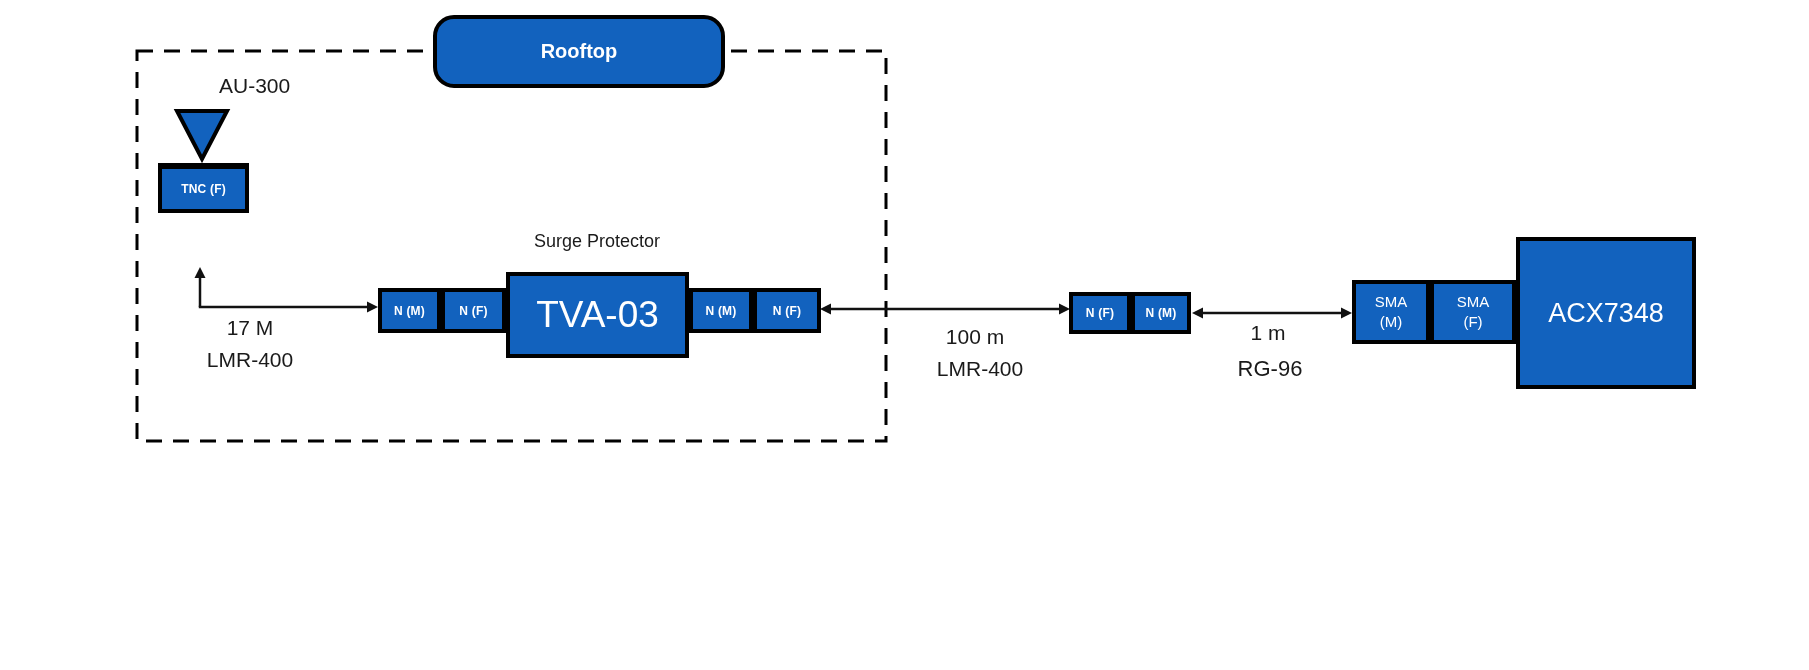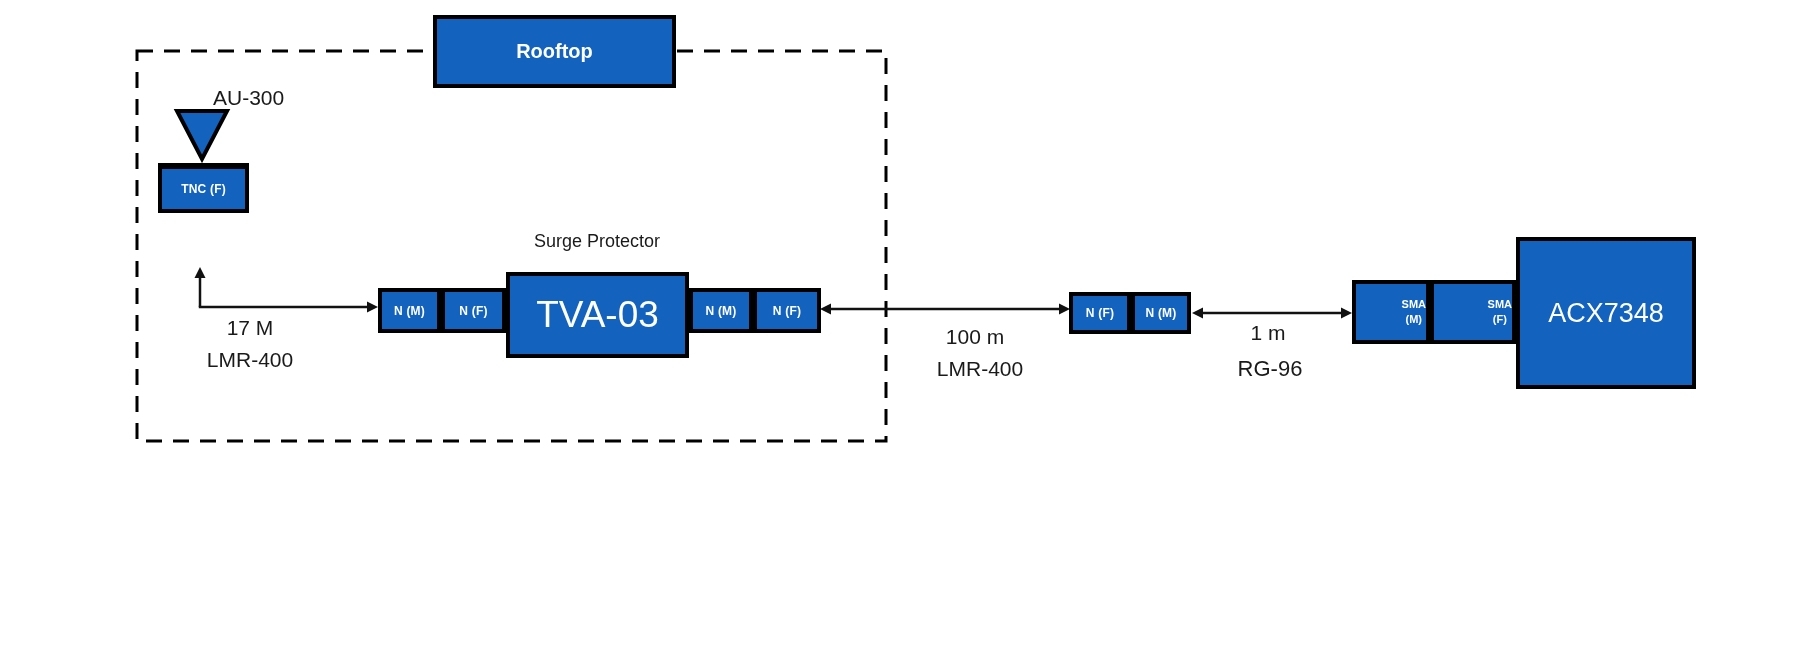--- a/index.html
+++ b/index.html
@@ -20,21 +20,21 @@
     box-sizing:border-box;
     background:var(--box-blue);
     border:4px solid #000000;
     color:#ffffff;
     display:flex;
     align-items:center;
     justify-content:center;
     text-align:center;
   }
   .conn{font-size:12px;font-weight:600;letter-spacing:0.2px;}
-  .conn2{font-size:11px;font-weight:700;line-height:1.35;justify-content:flex-end;}
+  .conn2{font-size:15px;font-weight:400;line-height:1.35;}
   .big{font-size:37px;font-weight:400;}
   .device-big{font-size:27px;font-weight:400;}
   .zone-title{font-size:20px;font-weight:600;}
   .lbl{
     position:absolute;
     color:#1a1a1a;
     font-size:21px;
     text-align:center;
     white-space:nowrap;
   }
@@ -58,25 +58,25 @@
 
     <line x1="829" y1="309" x2="1061" y2="309" stroke="var(--line-black)" stroke-width="2.5"></line>
     <polygon points="820,309 831,303.5 831,314.5" fill="var(--line-black)"></polygon>
     <polygon points="1070,309 1059,303.5 1059,314.5" fill="var(--line-black)"></polygon>
 
     <line x1="1201" y1="313" x2="1343" y2="313" stroke="var(--line-black)" stroke-width="2.5"></line>
     <polygon points="1192,313 1203,307.5 1203,318.5" fill="var(--line-black)"></polygon>
     <polygon points="1352,313 1341,307.5 1341,318.5" fill="var(--line-black)"></polygon>
   </svg>
 
-  <div class="box zone-title" style="left:433px;top:15px;width:243px;height:73px;">
+  <div class="box zone-title" style="left:433px;top:15px;width:292px;height:73px;border-radius:21px;">
     <span>Rooftop</span>
   </div>
 
-  <div class="lbl" style="left:213px;top:74px;margin-top:12px;">AU-300</div>
+  <div class="lbl" style="left:219px;top:74px;">AU-300</div>
 
   <div class="box conn" style="left:158px;top:163px;width:91px;height:50px;border-top-width:6px;">
     <span>TNC (F)</span>
   </div>
 
   <div class="lbl" style="left:200px;top:316px;width:100px;">17 M</div>
   <div class="lbl" style="left:195px;top:348px;width:110px;">LMR-400</div>
 
   <div class="box conn" style="left:378px;top:288px;width:63px;height:45px;">
     <span>N (M)</span>

